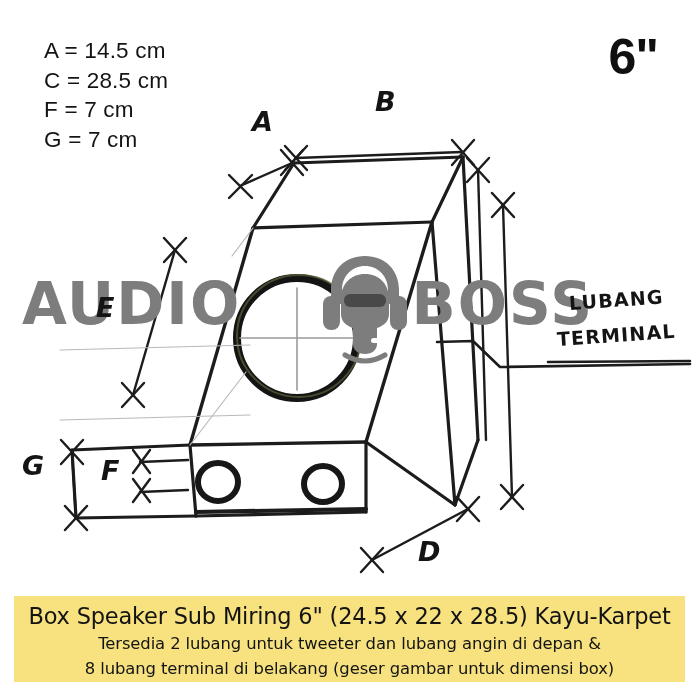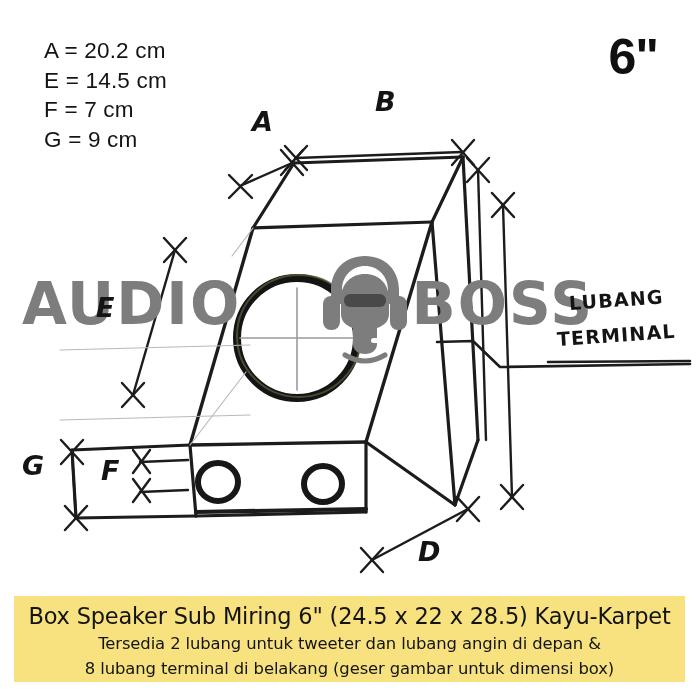--- a/index.html
+++ b/index.html
@@ -134,24 +134,24 @@
     letter-spacing: -0.1px;
     white-space: nowrap;
   }
 </style>
 </head>
 <body>
 
 <div id="page">
 
   <div class="legend">
-    <div class="legend-line">A = 20.2 cm</div>
-    <div class="legend-line">E = 14.5 cm</div>
+    <div class="legend-line">A = 14.5 cm</div>
+    <div class="legend-line">C = 28.5 cm</div>
     <div class="legend-line">F = 7 cm</div>
-    <div class="legend-line">G = 9 cm</div>
+    <div class="legend-line">G = 7 cm</div>
   </div>
 
   <div class="size-badge">6"</div>
 
   <svg class="sketch" viewBox="0 0 700 596">
     <g fill="none" stroke="#1c1c1c" stroke-linecap="round" stroke-linejoin="round">
 
       <g stroke-width="3.2">
         <path d="M294,163 L463,157"></path>
         <path d="M294,163 L253,228"></path>

